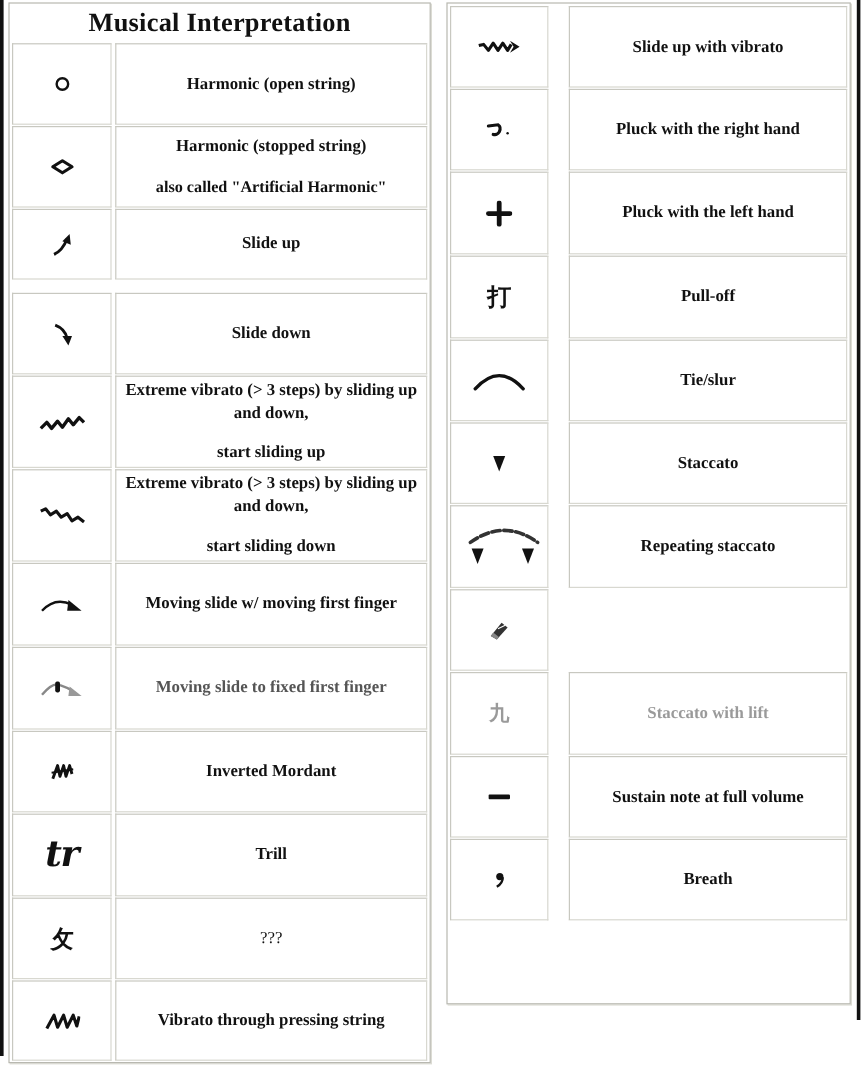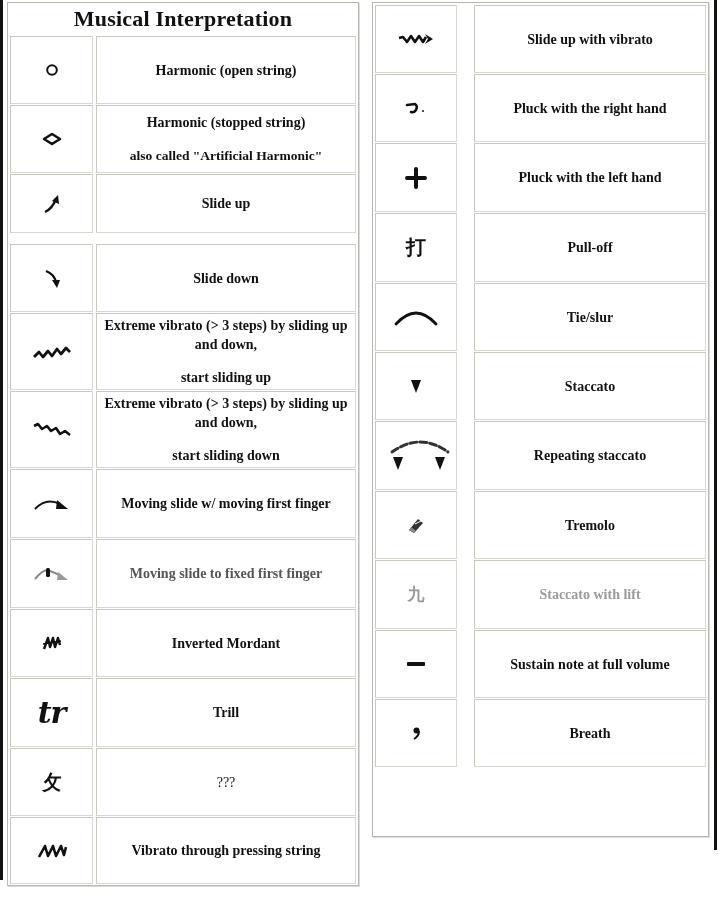--- a/index.html
+++ b/index.html
@@ -318,23 +318,20 @@
   <div class="row" style="top:488px;height:68px;">
     <div class="cell sym">
       <span>
         <svg width="20" height="20" viewBox="0 0 20 20">
             <path d="M3 15 L12 4 L17 8 L8 18 Z" fill="#333"></path>
             <path d="M3 15 L8 18 L10 16 L5 12 Z" fill="#888"></path>
             <path d="M9 9 L15 6" stroke="#fff" stroke-width="1"></path>
           </svg>
       </span>
     </div>
-    <div class="cell desc">
-      <span class="l">Tremolo</span>
-    </div>
   </div>
 
   <div class="row" style="top:557px;height:69px;">
     <div class="cell sym">
       <span class="faded" style="font-family:'DejaVu Sans',sans-serif;font-weight:bold;font-size:17px;">九</span>
     </div>
     <div class="cell desc faded">
       <span class="l">Staccato with lift</span>
     </div>
   </div>

